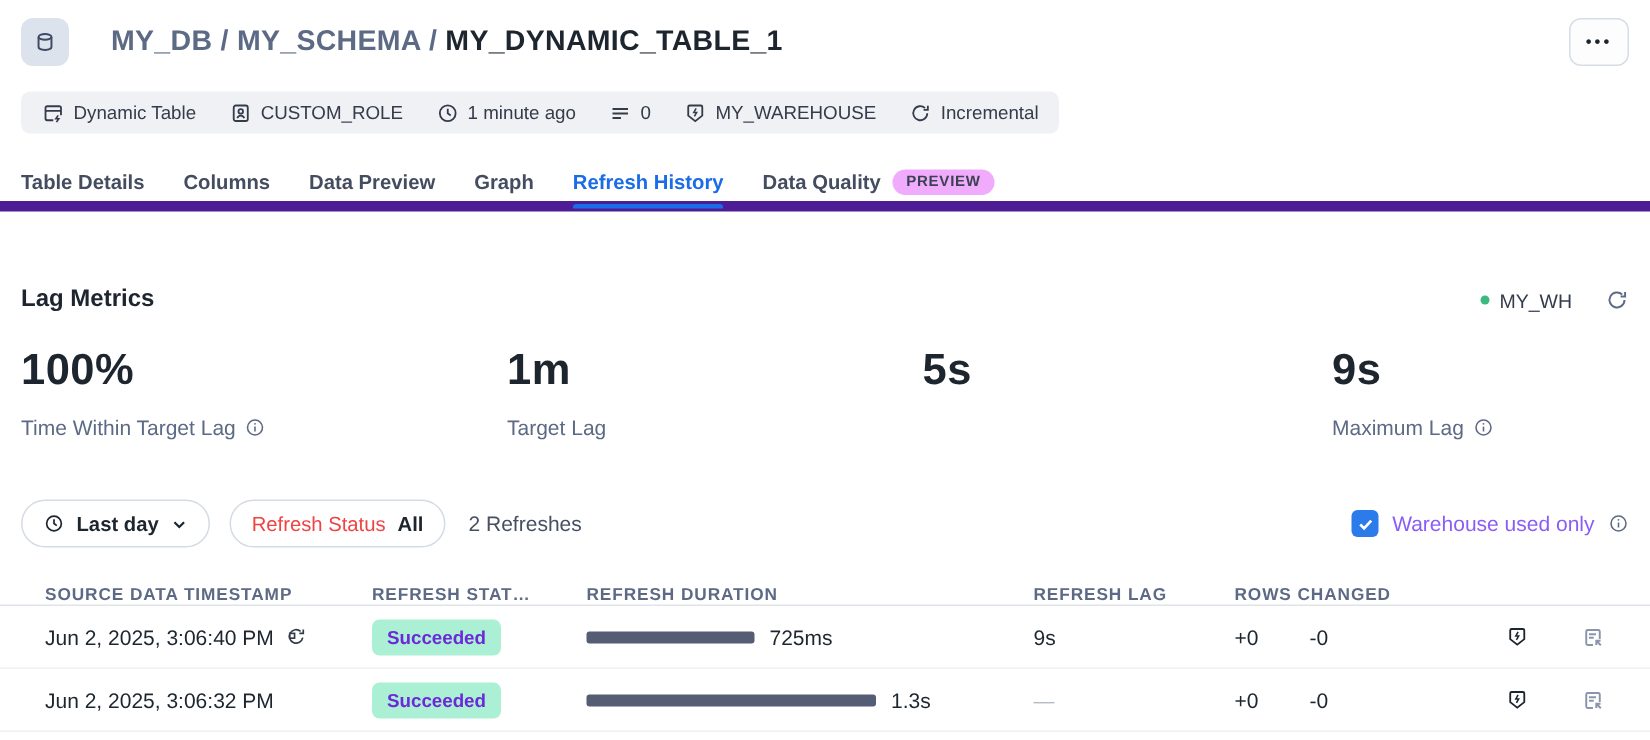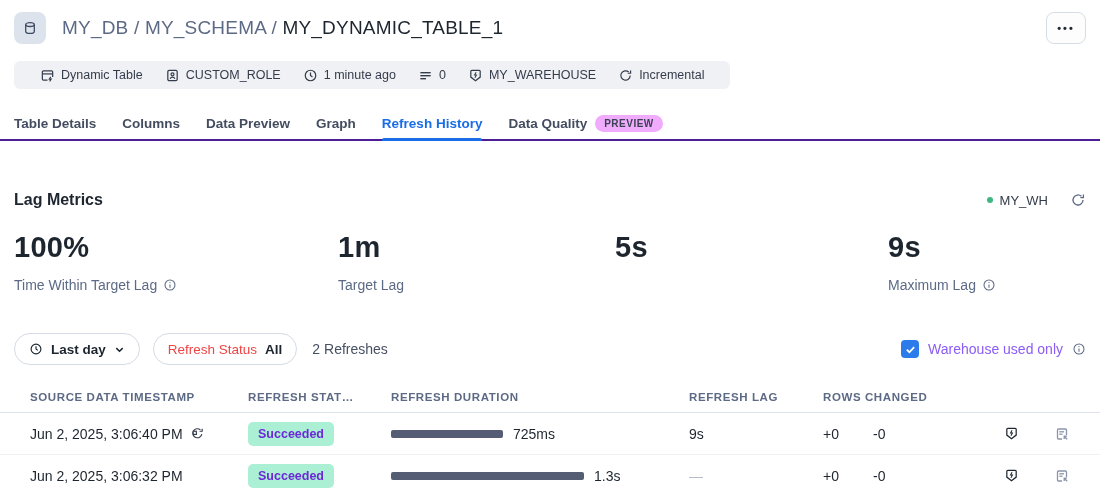--- a/index.html
+++ b/index.html
@@ -4,39 +4,39 @@
 <style>
   * { margin:0; padding:0; box-sizing:border-box; }
   html,body { width:1100px; height:493px; overflow:hidden; background:#ffffff;
     font-family:"Liberation Sans", sans-serif; color:#1d252f; }
   .page { width:1100px; height:493px; position:relative; }
 
   
   .header { display:flex; align-items:center; padding:12px 14px 0 14px; }
   .obj-icon-box { width:32px; height:32px; border-radius:8px; background:#dde3ec;
     display:flex; align-items:center; justify-content:center; flex:0 0 auto; }
-  .title-wrap { margin-left:16px; font-size:19px; font-weight:normal; letter-spacing:.2px;
+  .title-wrap { margin-left:28px; font-size:19px; font-weight:bold; letter-spacing:.2px;
     white-space:nowrap; }
   .crumb { color:#5d6a85; cursor:pointer; }
   .title-main { color:#1d252f; }
   .header-spacer { flex:1; }
   .more-btn { width:40px; height:32px; border:1px solid #d7dde6; border-radius:8px;
     background:#fdfdfe; display:flex; align-items:center; justify-content:center;
     font-size:11px; font-weight:bold; letter-spacing:2px; color:#1d252f; cursor:pointer; }
 
   
   .meta-bar { margin:17px 14px 0 14px; display:inline-flex; align-items:center; gap:22px;
-    background:#f0f1f4; border-radius:6px; padding:6px 26px; height:28px; width:max-content; }
+    background:#f0f1f4; border-radius:6px; padding:6px 14px; height:28px; width:max-content; }
   .meta-item { display:flex; align-items:center; gap:6px; font-size:12.5px; color:#343c4b;
     white-space:nowrap; }
   .meta-item svg { flex:0 0 auto; }
 
   
   .tabs { display:flex; align-items:center; gap:26px; padding:0 14px; margin-top:19px;
-    border-bottom:2px solid #4c1d95; height:33px; }
+    border-bottom:7px solid #4c1d95; height:33px; }
   .tab { font-size:13.5px; font-weight:bold; color:#444d60; height:33px; display:flex;
     align-items:center; gap:8px; cursor:pointer; position:relative; white-space:nowrap; }
   .tab.active { color:#1a6ce7; }
   .tab.active::after { content:""; position:absolute; left:0; right:0; bottom:-1px;
     height:3px; background:#1a6ce7; border-radius:2px 2px 0 0; }
   .preview-badge { background:#f0abfc; color:#3a4252; font-size:10px; font-weight:bold;
     letter-spacing:.5px; border-radius:10px; padding:3px 9px; }
 
   
   .section-head { display:flex; align-items:center; padding:0 14px; margin-top:50px; }
@@ -62,21 +62,21 @@
   .pill .muted { color:#ef4444; }
   .refresh-count { margin-left:15px; font-size:14px; color:#475062; }
   .wh-only { margin-left:auto; display:flex; align-items:center; gap:9px; font-size:14px;
     color:#8b5cf6; }
   .checkbox { width:18px; height:18px; border-radius:4px; background:#2b7cea;
     display:flex; align-items:center; justify-content:center; cursor:pointer; }
 
   
   .grid { display:grid; grid-template-columns:234px 143px 298px 134px 50px 1fr 50px 60px;
     align-items:center; }
-  .thead { margin-top:26px; border-bottom:1px solid #dfe3ea; padding-bottom:9px; }
+  .thead { margin-top:26px; border-bottom:1px solid #dfe3ea; }
   .th { font-size:11.5px; font-weight:bold; letter-spacing:.6px; color:#5d6a85;
     text-transform:uppercase; white-space:nowrap; overflow:hidden; text-overflow:ellipsis; }
   .c1 { padding-left:30px; } .cn { padding-left:14px; }
   .rows-span { grid-column:5 / span 2; }
   .trow { height:42px; border-bottom:1px solid #eef0f4; }
   .td { font-size:14px; color:#1d252f; display:flex; align-items:center; gap:7px;
     white-space:nowrap; }
   .status-badge { background:#abf0d4; color:#6d28d9; font-size:12.5px; font-weight:bold;
     border-radius:5px; padding:5px 10px; display:inline-block; }
   .dur-wrap { display:flex; align-items:center; gap:10px; }

